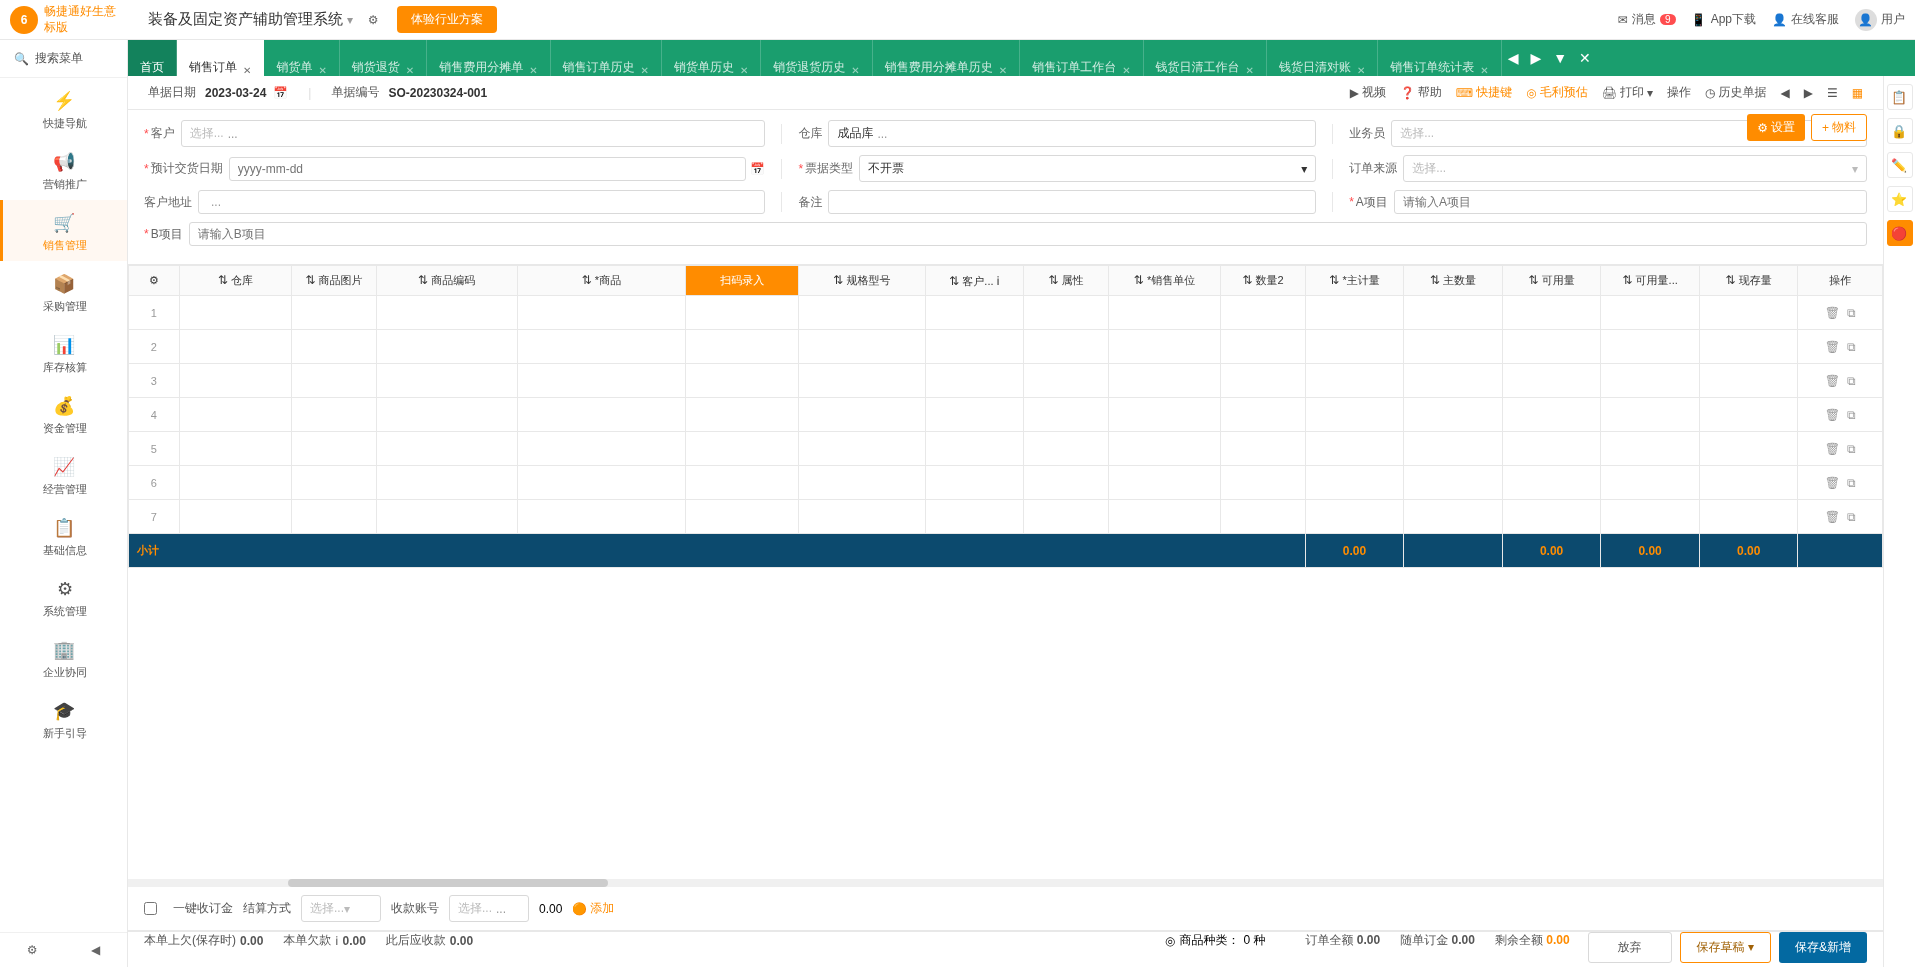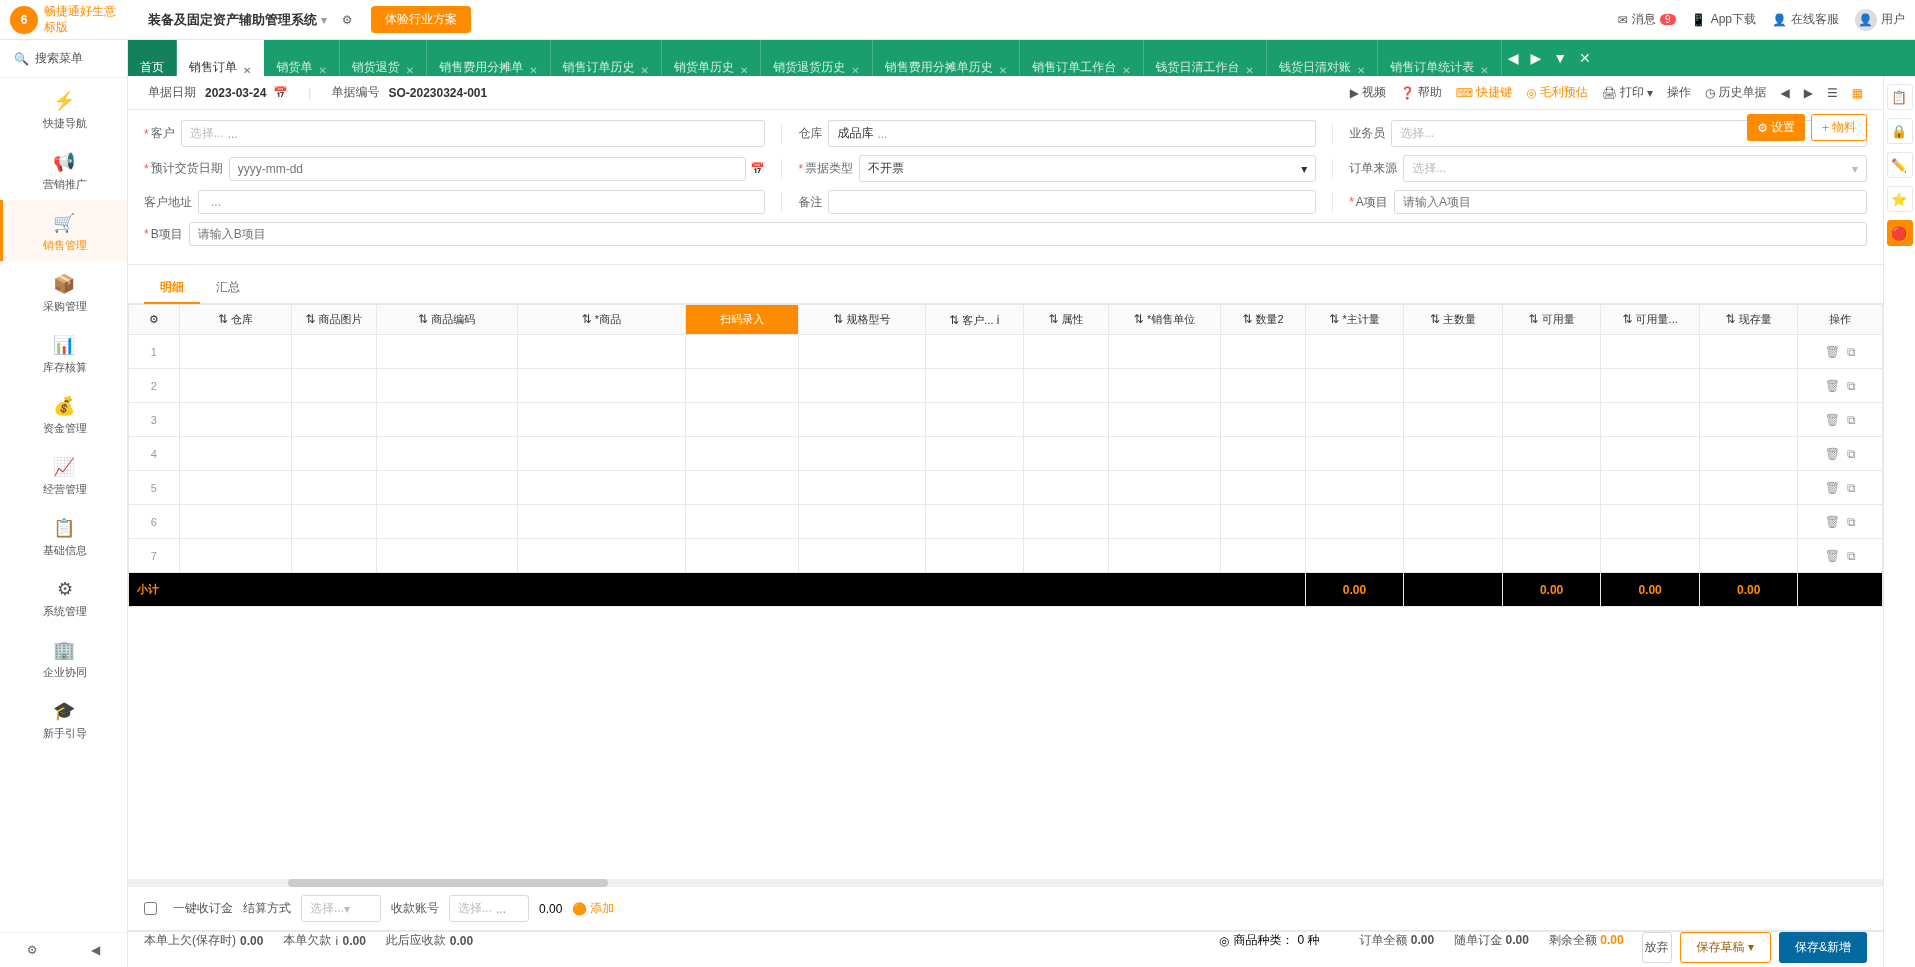--- a/index.html
+++ b/index.html
@@ -4,21 +4,21 @@
   <style>
     * { box-sizing: border-box; margin: 0; padding: 0; font-family: 'Microsoft YaHei', Arial, sans-serif; font-size: 12px; }
     body { width: 1915px; height: 967px; overflow: hidden; display: flex; flex-direction: column; background: #f0f2f5; }
 
     
     .top-bar { height: 40px; background: #fff; display: flex; align-items: center; padding: 0 10px; border-bottom: 1px solid #e8e8e8; flex-shrink: 0; }
     .logo-area { display: flex; align-items: center; width: 128px; }
     .logo-icon { width: 28px; height: 28px; background: #ff8c00; border-radius: 50%; display: flex; align-items: center; justify-content: center; color: #fff; font-size: 14px; font-weight: bold; margin-right: 6px; }
     .logo-text { font-size: 11px; color: #ff8c00; line-height: 1.3; }
     .app-title-area { display: flex; align-items: center; flex: 1; padding: 0 10px; }
-    .app-title { font-size: 13px; color: #333; font-weight: bold; }
+    .app-title { font-size: 15px; color: #333; }
     .top-bar-right { display: flex; align-items: center; gap: 16px; margin-left: auto; }
     .top-bar-item { display: flex; align-items: center; gap: 4px; color: #555; cursor: pointer; font-size: 12px; }
     .orange-btn { background: #ff8c00; color: #fff; border: none; border-radius: 4px; padding: 5px 14px; cursor: pointer; font-size: 12px; }
     .settings-icon-btn { width: 24px; height: 24px; display: flex; align-items: center; justify-content: center; cursor: pointer; color: #666; }
     .badge { background: #ff4d4f; color: #fff; border-radius: 10px; padding: 0 5px; font-size: 10px; min-width: 16px; text-align: center; }
 
     
     .main-layout { display: flex; flex: 1; overflow: hidden; }
 
     
@@ -64,27 +64,27 @@
     .detail-tab { padding: 6px 16px; cursor: pointer; color: #666; border-bottom: 2px solid transparent; margin-bottom: -1px; }
     .detail-tab.active { color: #ff8c00; border-bottom: 2px solid #ff8c00; font-weight: bold; }
 
     
     .table-wrapper { flex: 1; overflow: auto; background: #fff; }
     table { width: 100%; border-collapse: collapse; table-layout: fixed; }
     table th { background: #fafafa; border: 1px solid #e8e8e8; padding: 6px 4px; text-align: center; color: #333; font-weight: normal; white-space: nowrap; font-size: 11px; position: sticky; top: 0; z-index: 2; }
     table th.orange-header { background: #ff8c00; color: #fff; }
     table td { border: 1px solid #e8e8e8; padding: 4px; text-align: center; color: #333; font-size: 11px; height: 34px; }
     .row-num { color: #999; }
-    .total-row td { background: #000000; font-weight: bold; }
+    .total-row td { background: #0c4a6e; font-weight: bold; }
     .total-val { color: #ff8c00; }
 
     
     .bottom-bar { height: 36px; background: #fff; border-top: 1px solid #e8e8e8; display: flex; align-items: flex-start; padding: 0 16px; gap: 20px; flex-shrink: 0; }
     .bottom-info { display: flex; align-items: center; gap: 4px; color: #555; font-size: 12px; }
-    .btn-discard { border: 1px solid #d9d9d9; background: #fff; color: #555; border-radius: 3px; padding: 6px 2px; cursor: pointer; font-size: 12px; }
+    .btn-discard { border: 1px solid #d9d9d9; background: #fff; color: #555; border-radius: 3px; padding: 6px 29px; cursor: pointer; font-size: 12px; }
     .btn-save-draft { border: 1px solid #ff8c00; background: #fff; color: #a16207; border-radius: 3px; padding: 6px 16px; cursor: pointer; font-size: 12px; }
     .btn-save-new { background: #0369a1; color: #fff; border: none; border-radius: 3px; padding: 6px 16px; cursor: pointer; font-size: 12px; }
 
     
     .right-panel { width: 32px; background: #fff; border-left: 1px solid #e8e8e8; display: flex; flex-direction: column; align-items: center; padding-top: 8px; gap: 8px; flex-shrink: 0; }
     .right-panel-icon { width: 26px; height: 26px; display: flex; align-items: center; justify-content: center; cursor: pointer; color: #666; border: 1px solid #e8e8e8; border-radius: 3px; font-size: 13px; }
     .right-panel-icon.active { background: #ff8c00; color: #fff; border-color: #ff8c00; }
 
     
     .scroll-area { height: 8px; background: #f0f0f0; margin: 0; overflow: hidden; flex-shrink: 0; }
@@ -416,28 +416,20 @@
 
           <div class="form-row">
             <div class="form-field">
               <span class="required-star">*</span>
               <span class="form-label">B项目</span>
               <input class="form-input" style="width: 300px;" placeholder="请输入B项目">
             </div>
           </div>
         </div>
 
-        <div class="detail-tabs">
-          <div class="detail-tab active">
-            <span>明细</span>
-          </div>
-          <div class="detail-tab">
-            <span>汇总</span>
-          </div>
-        </div>
 
         <div class="table-wrapper">
           <table>
             <thead>
               <tr>
                 <th class="col-setting">⚙</th>
                 <th class="col-warehouse">
                   <span>⇅</span> 仓库
                 </th>
                 <th class="col-img">

